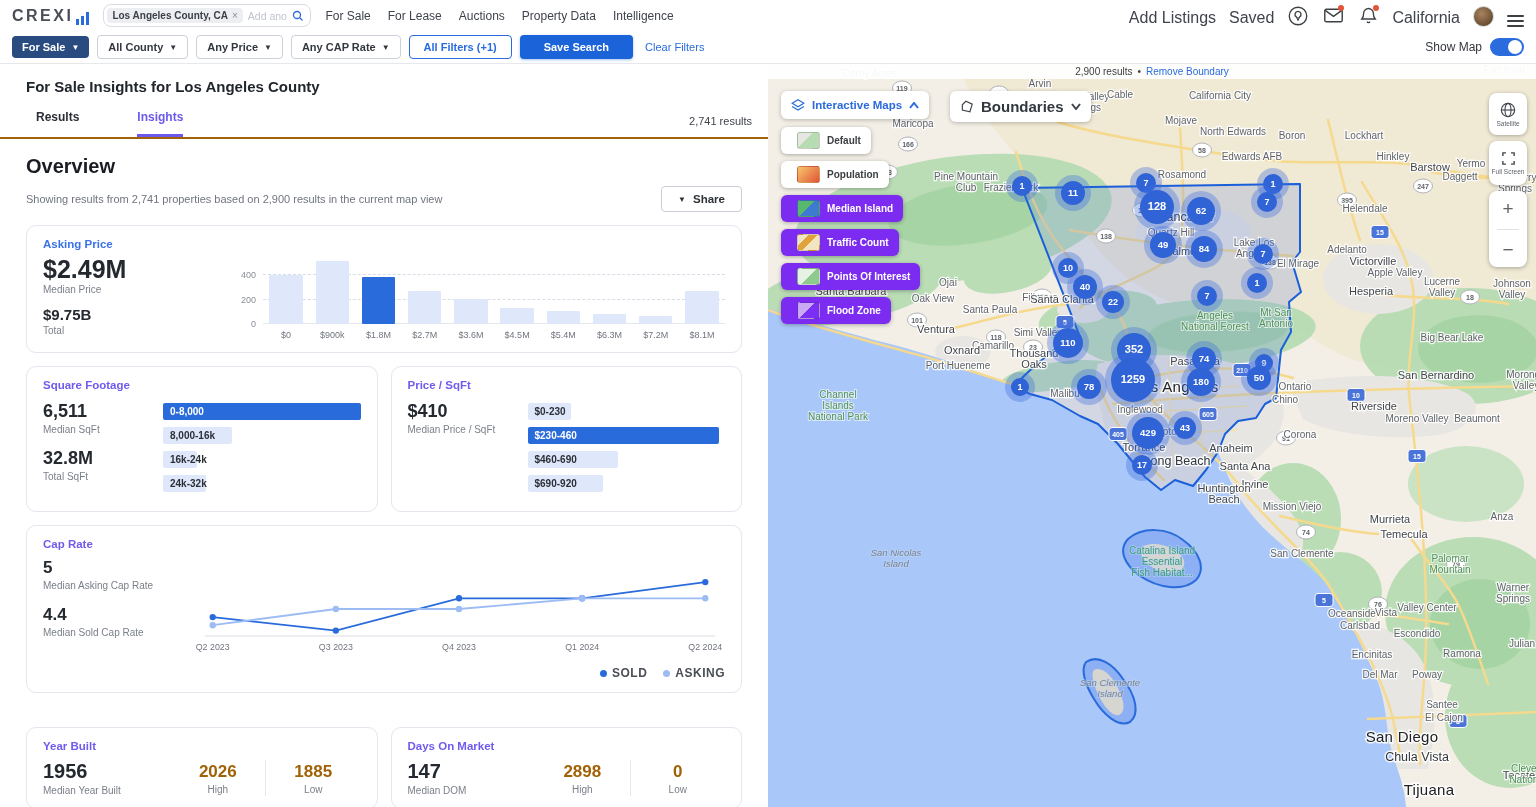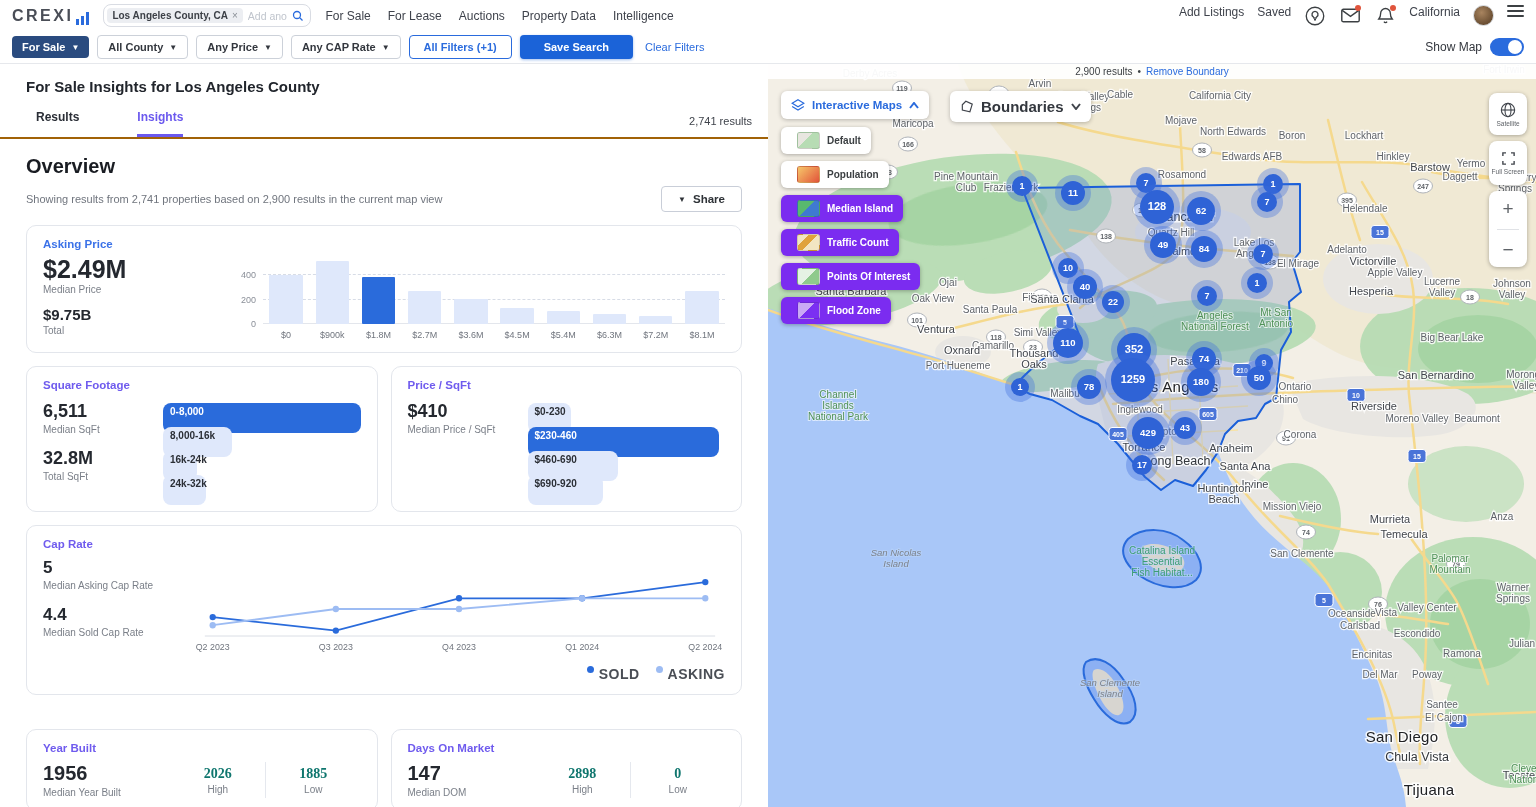--- a/index.html
+++ b/index.html
@@ -12,21 +12,21 @@
   .brand { display:flex; align-items:flex-end; gap:3px; }
   .brand-text { font-size:16px; font-weight:700; letter-spacing:2.5px; color:#4a4e57; }
   .search-box { display:flex; align-items:center; border:1px solid #d9dce3; border-radius:8px;
     height:23px; padding:0 6px 0 3px; width:208px; gap:5px; }
   .chip { background:#eceef2; border-radius:4px; font-size:10px; font-weight:700; color:#3c4047;
     padding:2px 5px; display:flex; align-items:center; gap:4px; white-space:nowrap; }
   .chip .x { color:#8b9097; font-weight:400; cursor:pointer; }
   .search-ph { font-size:10.5px; color:#c0c5cd; flex:1; white-space:nowrap; overflow:hidden; }
   .nav-links { display:flex; gap:17px; font-size:12px; color:#3f434c; }
   .nav-links span { cursor:pointer; }
-  .topnav-right { margin-left:auto; display:flex; align-items:flex-start; gap:13px; font-size:12px; color:#3f434c; }
+  .topnav-right { margin-left:auto; display:flex; align-items:flex-end; gap:13px; font-size:16px; color:#3f434c; }
   .iconbtn { position:relative; width:22px; height:22px; display:flex; align-items:center; justify-content:center; }
   .dot { position:absolute; top:0; right:0; width:6px; height:6px; border-radius:50%; background:#e0543c; }
   .avatar { width:21px; height:21px; border-radius:50%;
     background:radial-gradient(circle at 40% 35%, #a8845f, #6b4f33 70%); border:1px solid #d0d3d8; }
   .burger { display:flex; flex-direction:column; gap:3px; cursor:pointer; }
   .burger i { display:block; width:17px; height:2px; background:#3c4043; border-radius:1px; }
 
   
   .filterbar { height:33px; display:flex; align-items:center; gap:8px; padding:0 12px;
     border-bottom:1px solid #e6e8ec; background:#fff; }
@@ -93,45 +93,45 @@
 
   
   .half-row { display:flex; gap:13px; }
   .half-row .card { flex:1; }
   .rb-body { display:flex; margin-top:10px; }
   .rb-left { width:120px; }
   .rb-left .grp { margin-bottom:13px; }
   .rb-left .grp .val { font-size:18px; font-weight:700; color:#24282f; }
   .rb-bars { flex:1; padding-top:2px; }
   .rb-row { margin-bottom:7px; height:17px; position:relative; }
-  .rb-bar { height:30px; background:#dfe8fb; border-radius:8px; position:relative; }
+  .rb-bar { height:17px; background:#dfe8fb; border-radius:2px; position:relative; }
   .rb-bar.sel { background:#2a6bdb; }
   .rb-lbl { position:absolute; left:7px; top:0; line-height:17px; font-size:10px; font-weight:600;
     color:#2b2f36; white-space:nowrap; }
   .rb-bar.sel .rb-lbl, .rb-bar.sel + .rb-lbl { color:#fff; }
   .rb-lbl.on-sel { color:#fff; }
 
   
   .cr-body { display:flex; margin-top:8px; }
   .cr-left { width:150px; }
   .cr-left .grp { margin-bottom:14px; }
   .cr-left .val { font-size:17px; font-weight:700; color:#24282f; }
   .cr-chart { flex:1; }
   .cr-legend { display:flex; justify-content:flex-end; gap:16px; margin-top:8px; }
-  .cr-legend .item { display:flex; align-items:flex-start; gap:5px; font-size:14px; font-weight:700;
+  .cr-legend .item { display:flex; align-items:center; gap:5px; font-size:12px; font-weight:700;
     letter-spacing:.5px; color:#4a4e55; }
   .cr-legend .swatch { width:7px; height:7px; border-radius:50%; }
 
   
   .stat-grid { display:grid; grid-template-columns:1fr 1fr; gap:13px;margin-top:21px; }
   .stat-body { display:flex; align-items:center; margin-top:8px; }
   .stat-main { flex:1.35; }
   .stat-main .val { font-size:20px; font-weight:700; color:#24282f; }
   .stat-col { flex:1; text-align:center; }
-  .stat-col .val { font-size:14px; font-weight:700; color:#0f766e;font-family:Liberation Serif, serif; }
+  .stat-col .val { font-size:17px; font-weight:700; color:#a16207; }
   .stat-div { width:1px; height:36px; background:#e5e8ee; }
 
   
   .map-svg { position:absolute; inset:0; }
   .map-resultsbar { position:absolute; top:0; left:0; right:0; height:15px;
     background:rgba(255,255,255,.93); display:flex; align-items:center; justify-content:center;
     gap:5px; font-size:10px; color:#3c4043; z-index:5; }
   .map-resultsbar a { color:#2a6bdd; text-decoration:none; cursor:pointer; }
 
   .im-btn { position:absolute; left:13px; top:27px; z-index:6; background:#fff; border-radius:6px;

